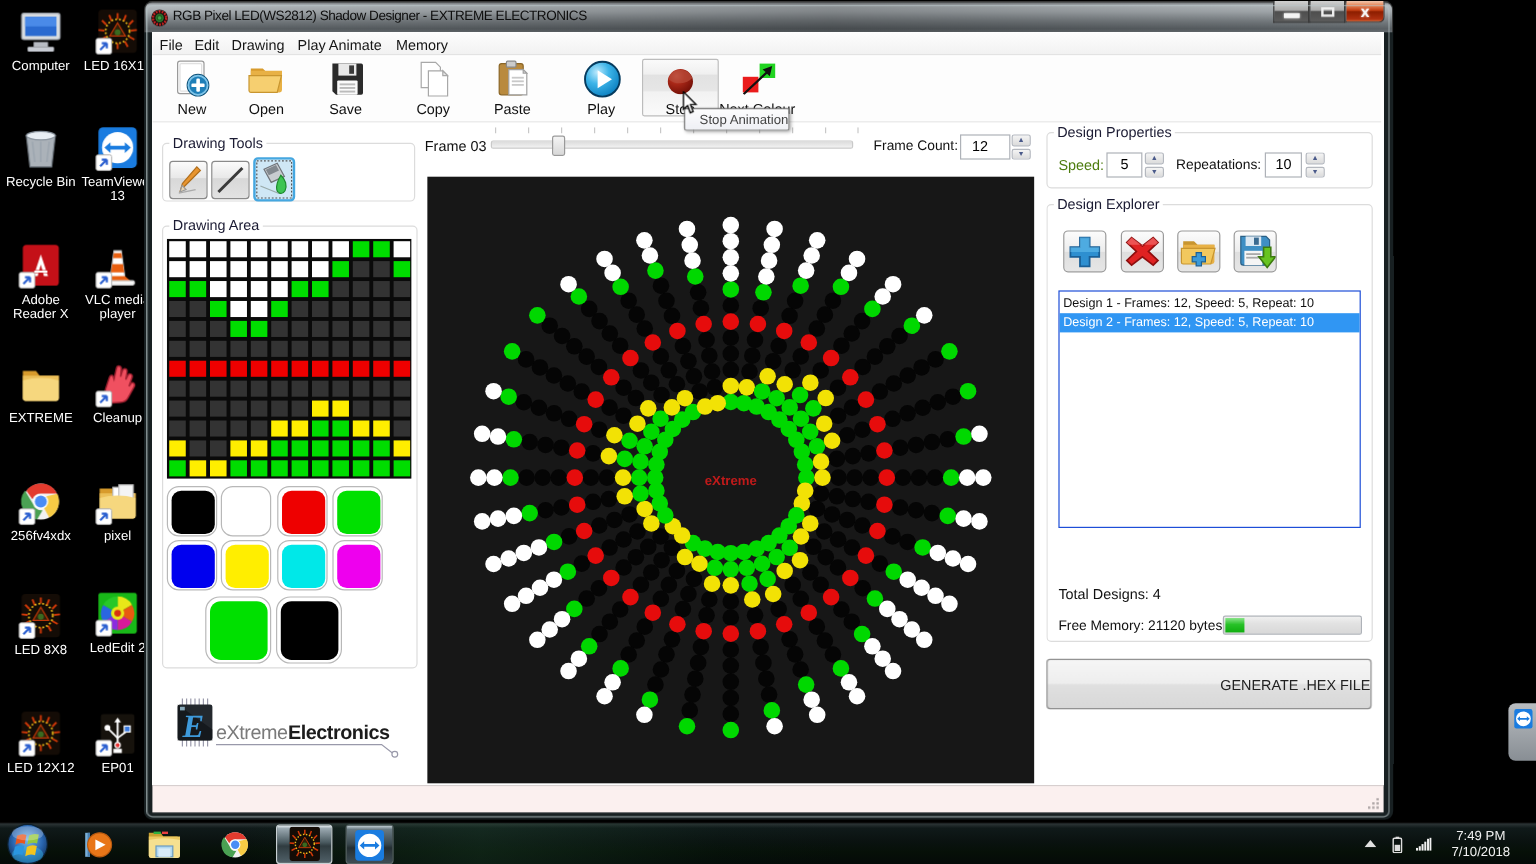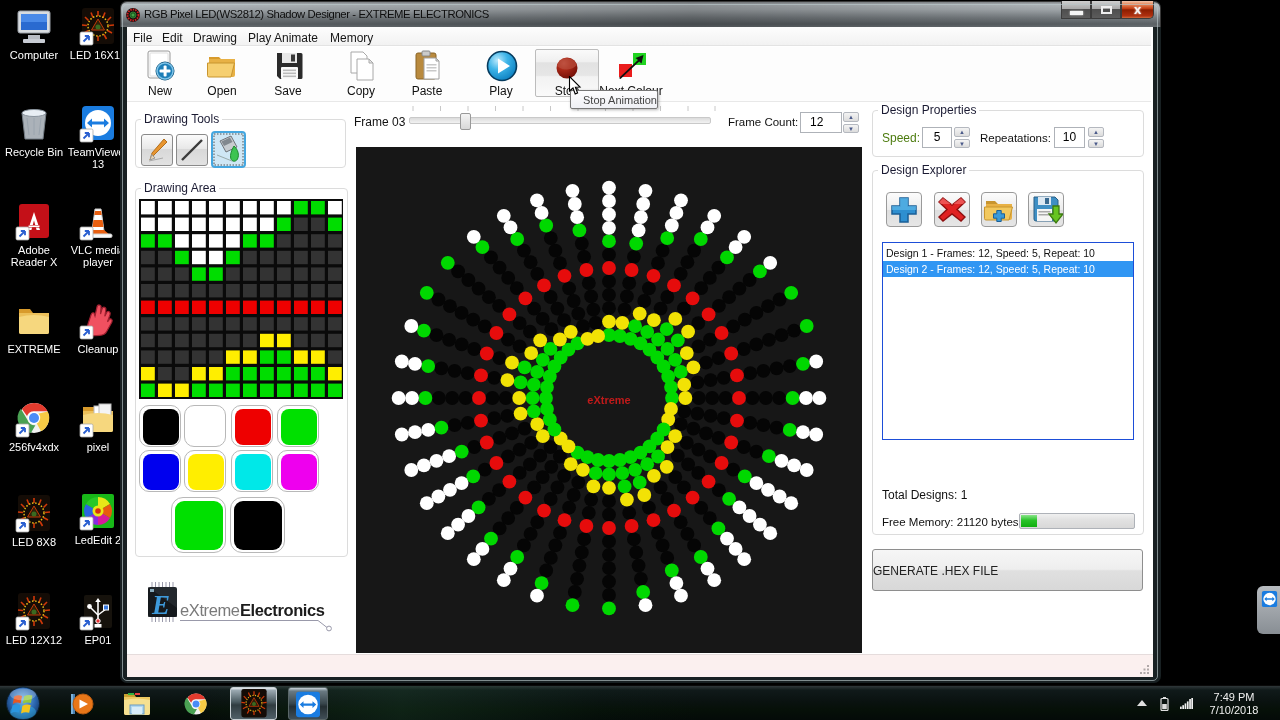--- a/index.html
+++ b/index.html
@@ -1095,27 +1095,27 @@
           <rect x="9.5" y="18" width="12" height="1.5" fill="#aaa"></rect>
           <rect x="9.5" y="21" width="12" height="1.5" fill="#aaa"></rect>
           <path d="M24 13 h6 v8 h4 l-7 9 -7 -9 h4 z" fill="#67c421" stroke="#3d7a10" stroke-width="1.3"></path>
         </svg></div>
 <div class="abs" style="left:755px;top:215px;width:252px;height:198px;background:#fff;border:1px solid #1d4ed8">
  <div class="txt" style="font-size:10.5px;color:#111;padding:4px 0 2px 3px;white-space:nowrap">Design 1 - Frames: 12, Speed: 5, Repeat: 10</div>
  <div style="background:#3096f3;padding:2px 0 2px 3px">
           <div class="txt" style="font-size:10.5px;color:#fff;white-space:nowrap">Design 2 - Frames: 12, Speed: 5, Repeat: 10</div>
         </div>
 </div>
-<div class="abs txt" style="left:755px;top:461px;font-size:12px;color:#111">Total Designs: 1</div>
+<div class="abs txt" style="left:755px;top:461px;font-size:12px;color:#111">Total Designs: 4</div>
 <div class="abs txt" style="left:755px;top:489px;font-size:11.5px;color:#111">Free Memory: 21120 bytes</div>
 <div class="abs" style="left:892px;top:486px;width:116px;height:16px;border:1px solid #aeb2b8;border-radius:2px;background:linear-gradient(#f0f0f0,#e2e2e2 40%,#d8d8d8)">
  <div style="position:absolute;left:1px;top:1px;width:16px;height:12px;background:linear-gradient(#8ae48a,#28c228 45%,#0fae0f)"></div>
 </div>
 <div class="abs" style="left:745px;top:522px;width:271px;height:42px;border:1px solid #8e8e8e;border-radius:3px;background:linear-gradient(#f6f6f6,#eee 48%,#e0e0e0 52%,#d8d8d8)">
- <div class="txt" style="position:absolute;width:100%;top:14px;text-align:left;font-size:12px;color:#222">GENERATE .HEX FILE</div>
+ <div class="txt" style="position:absolute;width:100%;top:14px;text-align:right;font-size:12px;color:#222">GENERATE .HEX FILE</div>
 </div>
 
 <svg class="abs" style="left:441px;top:49px;z-index:30" width="14" height="21" viewBox="0 0 14 21">
         <path d="M1.5 0.5 L1.5 15 L5 12 L7.2 18 L9.6 17 L7.4 11.2 L12 11 z" fill="#fff" stroke="#000" stroke-width="1.1"></path>
       </svg>
 <div class="abs" style="left:443px;top:63px;width:88px;height:19px;background:linear-gradient(#fdfdfe,#eff0f5);border:1px solid #777;border-radius:2px;box-shadow:1px 1px 3px rgba(0,0,0,.3);font-size:11px;color:#444;text-align:right;line-height:18px;z-index:29">
         <div class="txt">Stop Animation</div>
       </div>
 
  </div>

